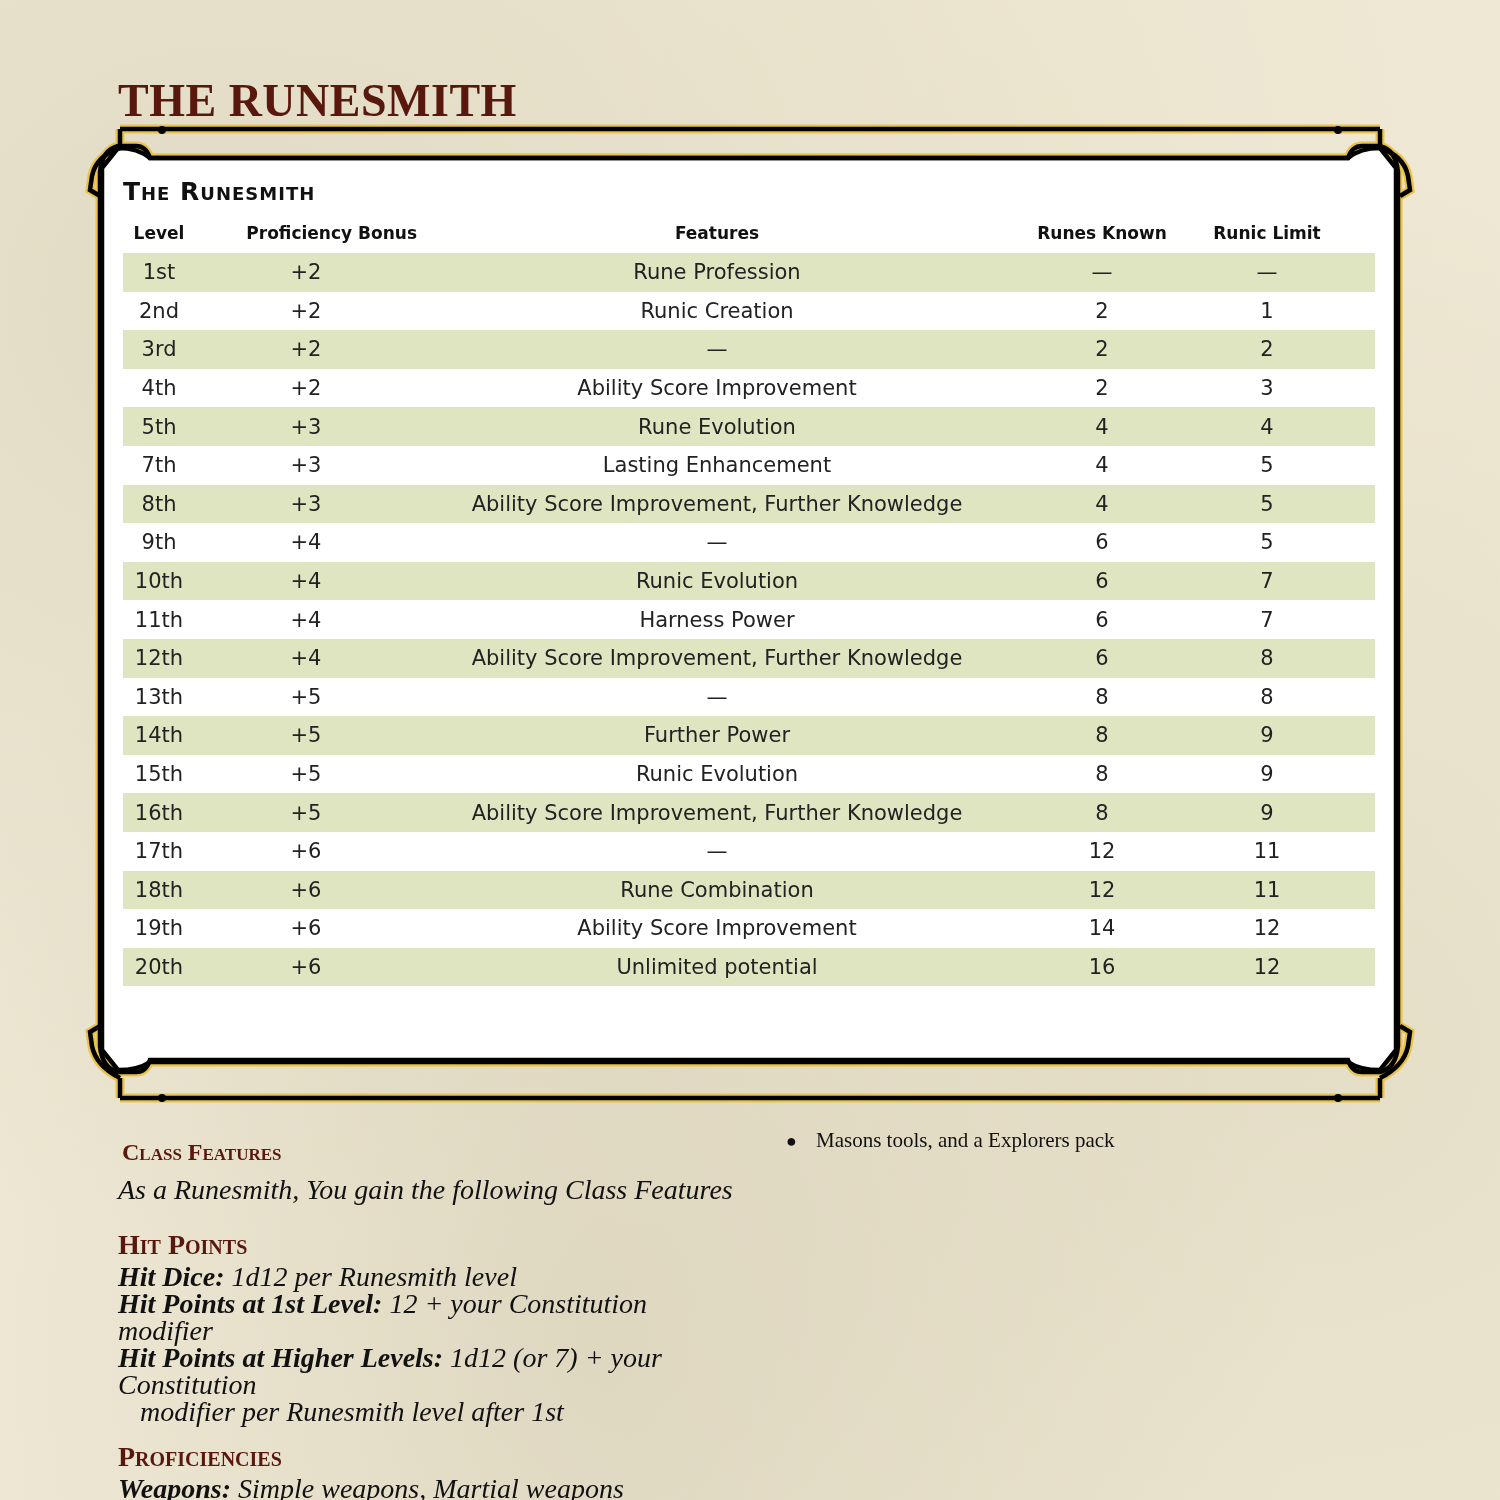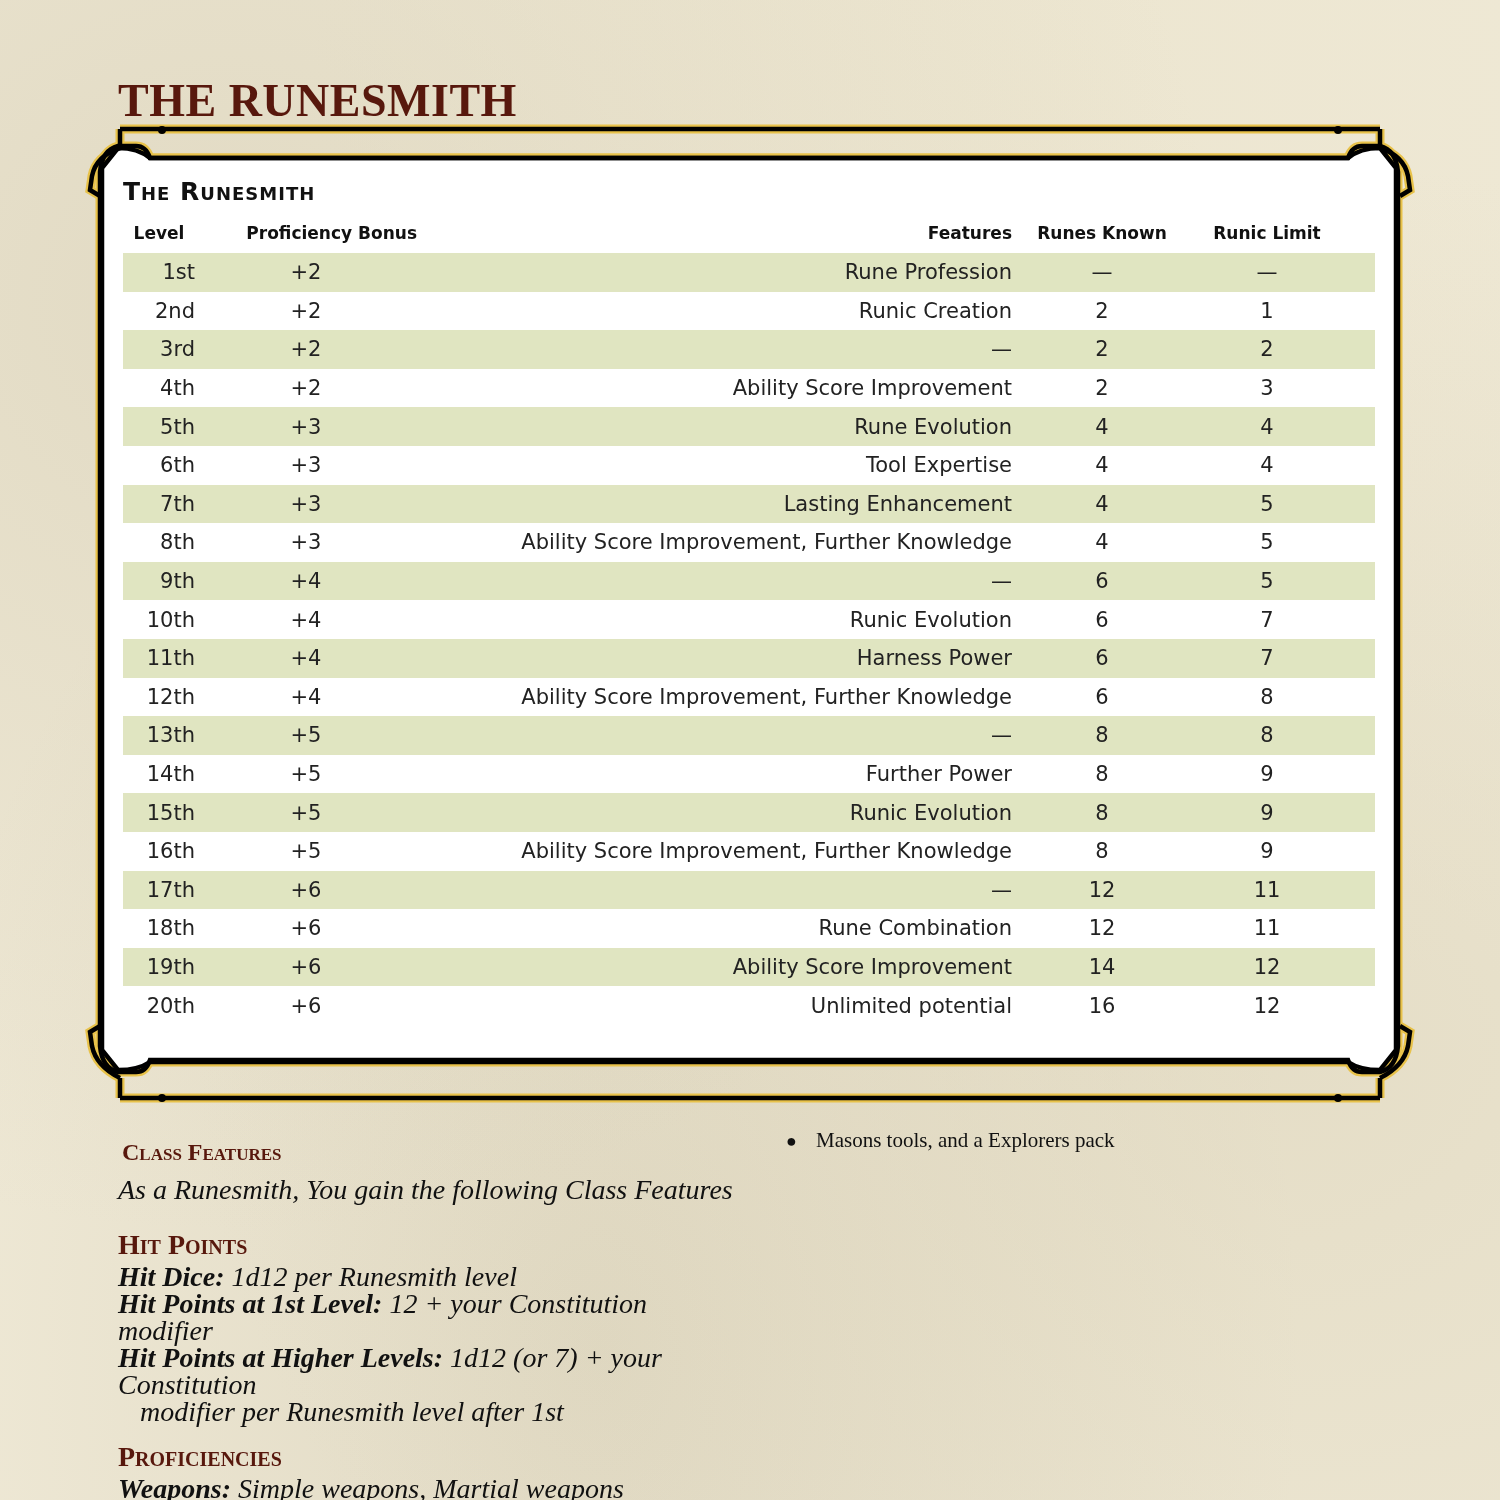--- a/index.html
+++ b/index.html
@@ -26,23 +26,23 @@
   }
   .table-caption {
     font-family: "DejaVu Sans", sans-serif; font-weight: bold;
     font-size: 25px; font-variant: small-caps; letter-spacing: 1px;
     height: 38px; line-height: 34px; color: #111;
   }
   table { border-collapse: collapse; width: 1252px; font-family: "DejaVu Sans", sans-serif; font-size: 21px; }
   th { font-weight: bold; font-size: 17px; height: 40px; padding: 0; text-align: left; }
   td { height: 38.6px; padding: 0; color: #222; }
   tbody tr:nth-child(odd) td { background: #e0e5c1; }
-  .c-level { width: 72px; text-align: right; }
+  .c-level { width: 72px; text-align: center; }
   .c-prof { width: 222px; text-align: center; }
-  .c-feat { width: 590px; text-align: right; padding-left: 5px; }
+  .c-feat { width: 590px; text-align: center; padding-left: 5px; }
   .c-runes { width: 180px; text-align: center; }
   .c-limit { width: 150px; text-align: center; }
   .c-pad { width: auto; }
   th.c-feat, th.c-level, th.c-prof, th.c-runes, th.c-limit { }
   th.c-level { text-align: center; }
   th.c-prof { text-align: right; }
   th.c-runes { text-align: center; }
   th.c-limit { text-align: center; }
 
   .left-col { position: absolute; left: 118px; top: 1140px; width: 620px; }
@@ -146,28 +146,20 @@
         </tr>
         <tr>
           <td class="c-level">5th</td>
           <td class="c-prof">+3</td>
           <td class="c-feat">Rune Evolution</td>
           <td class="c-runes">4</td>
           <td class="c-limit">4</td>
           <td class="c-pad"></td>
         </tr>
         <tr>
-          <td class="c-level">6th</td>
-          <td class="c-prof">+3</td>
-          <td class="c-feat">Tool Expertise</td>
-          <td class="c-runes">4</td>
-          <td class="c-limit">4</td>
-          <td class="c-pad"></td>
-        </tr>
-        <tr>
           <td class="c-level">7th</td>
           <td class="c-prof">+3</td>
           <td class="c-feat">Lasting Enhancement</td>
           <td class="c-runes">4</td>
           <td class="c-limit">5</td>
           <td class="c-pad"></td>
         </tr>
         <tr>
           <td class="c-level">8th</td>
           <td class="c-prof">+3</td>

